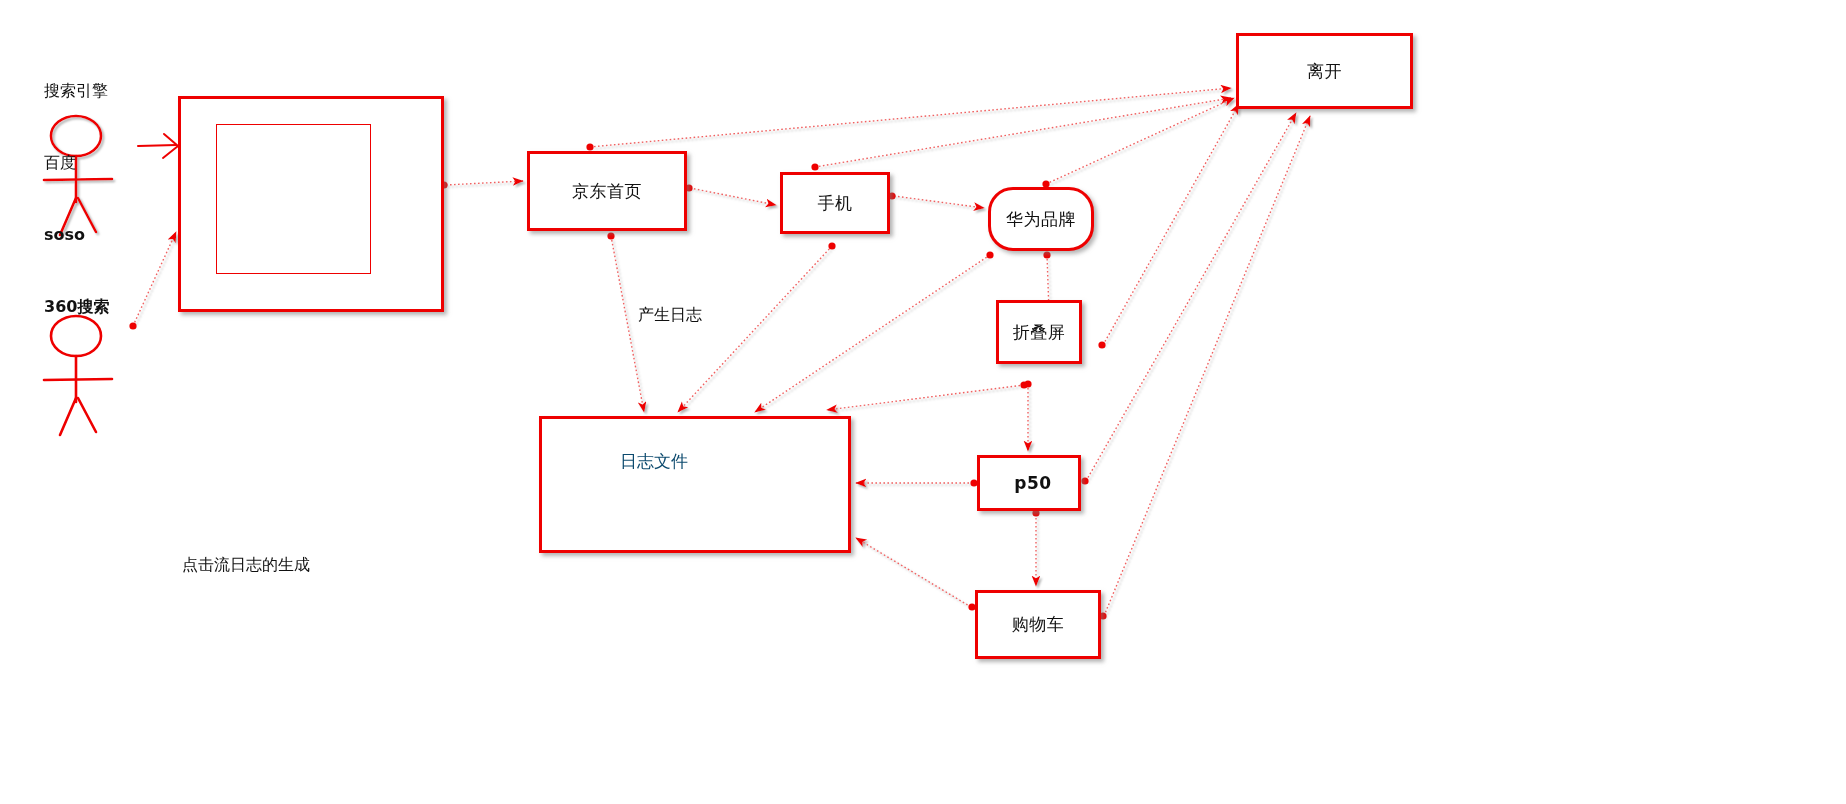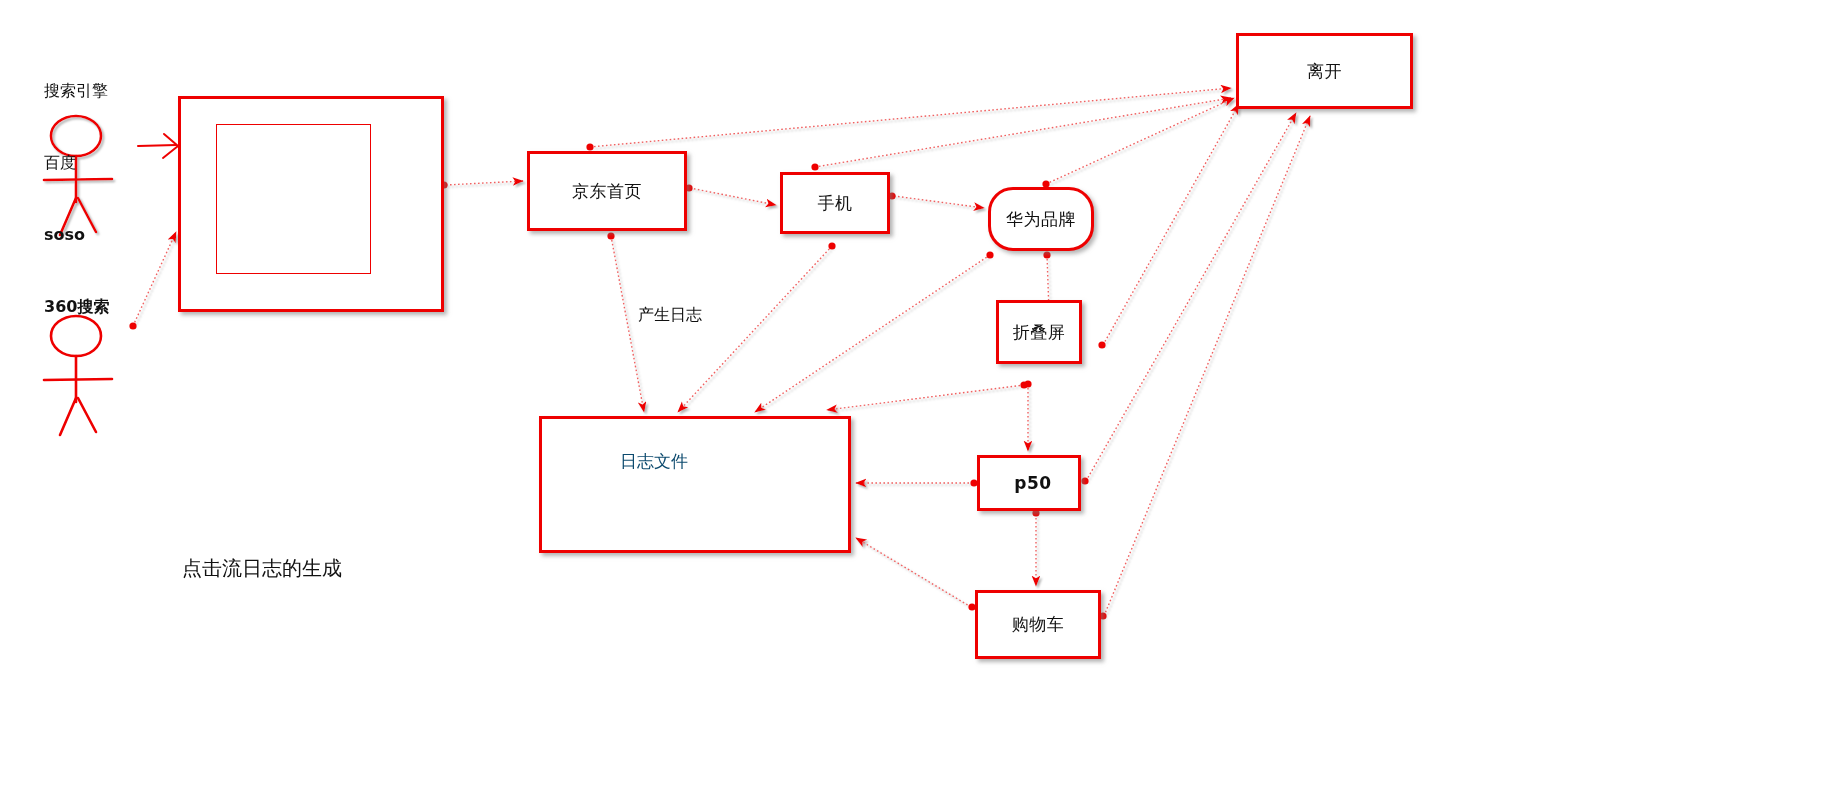--- a/index.html
+++ b/index.html
@@ -95,21 +95,21 @@
     margin-left: 12px;
   }
 
   .free-label {
     position: absolute;
     font-size: 16px;
     color: #111111;
     white-space: pre;
   }
   #label-produce-log { left: 638px; top: 305px; }
-  #label-caption     { left: 182px; top: 555px; font-size: 20px; }
+  #label-caption     { left: 182px; top: 555px; font-size: 16px; }
 
   .actor {
     position: absolute;
   }
   #actor-1 { left: 42px; top: 110px; }
   #actor-2 { left: 42px; top: 310px; }
   #hand-arrow { position: absolute; left: 136px; top: 130px; }
 </style>
 </head>
 <body>

